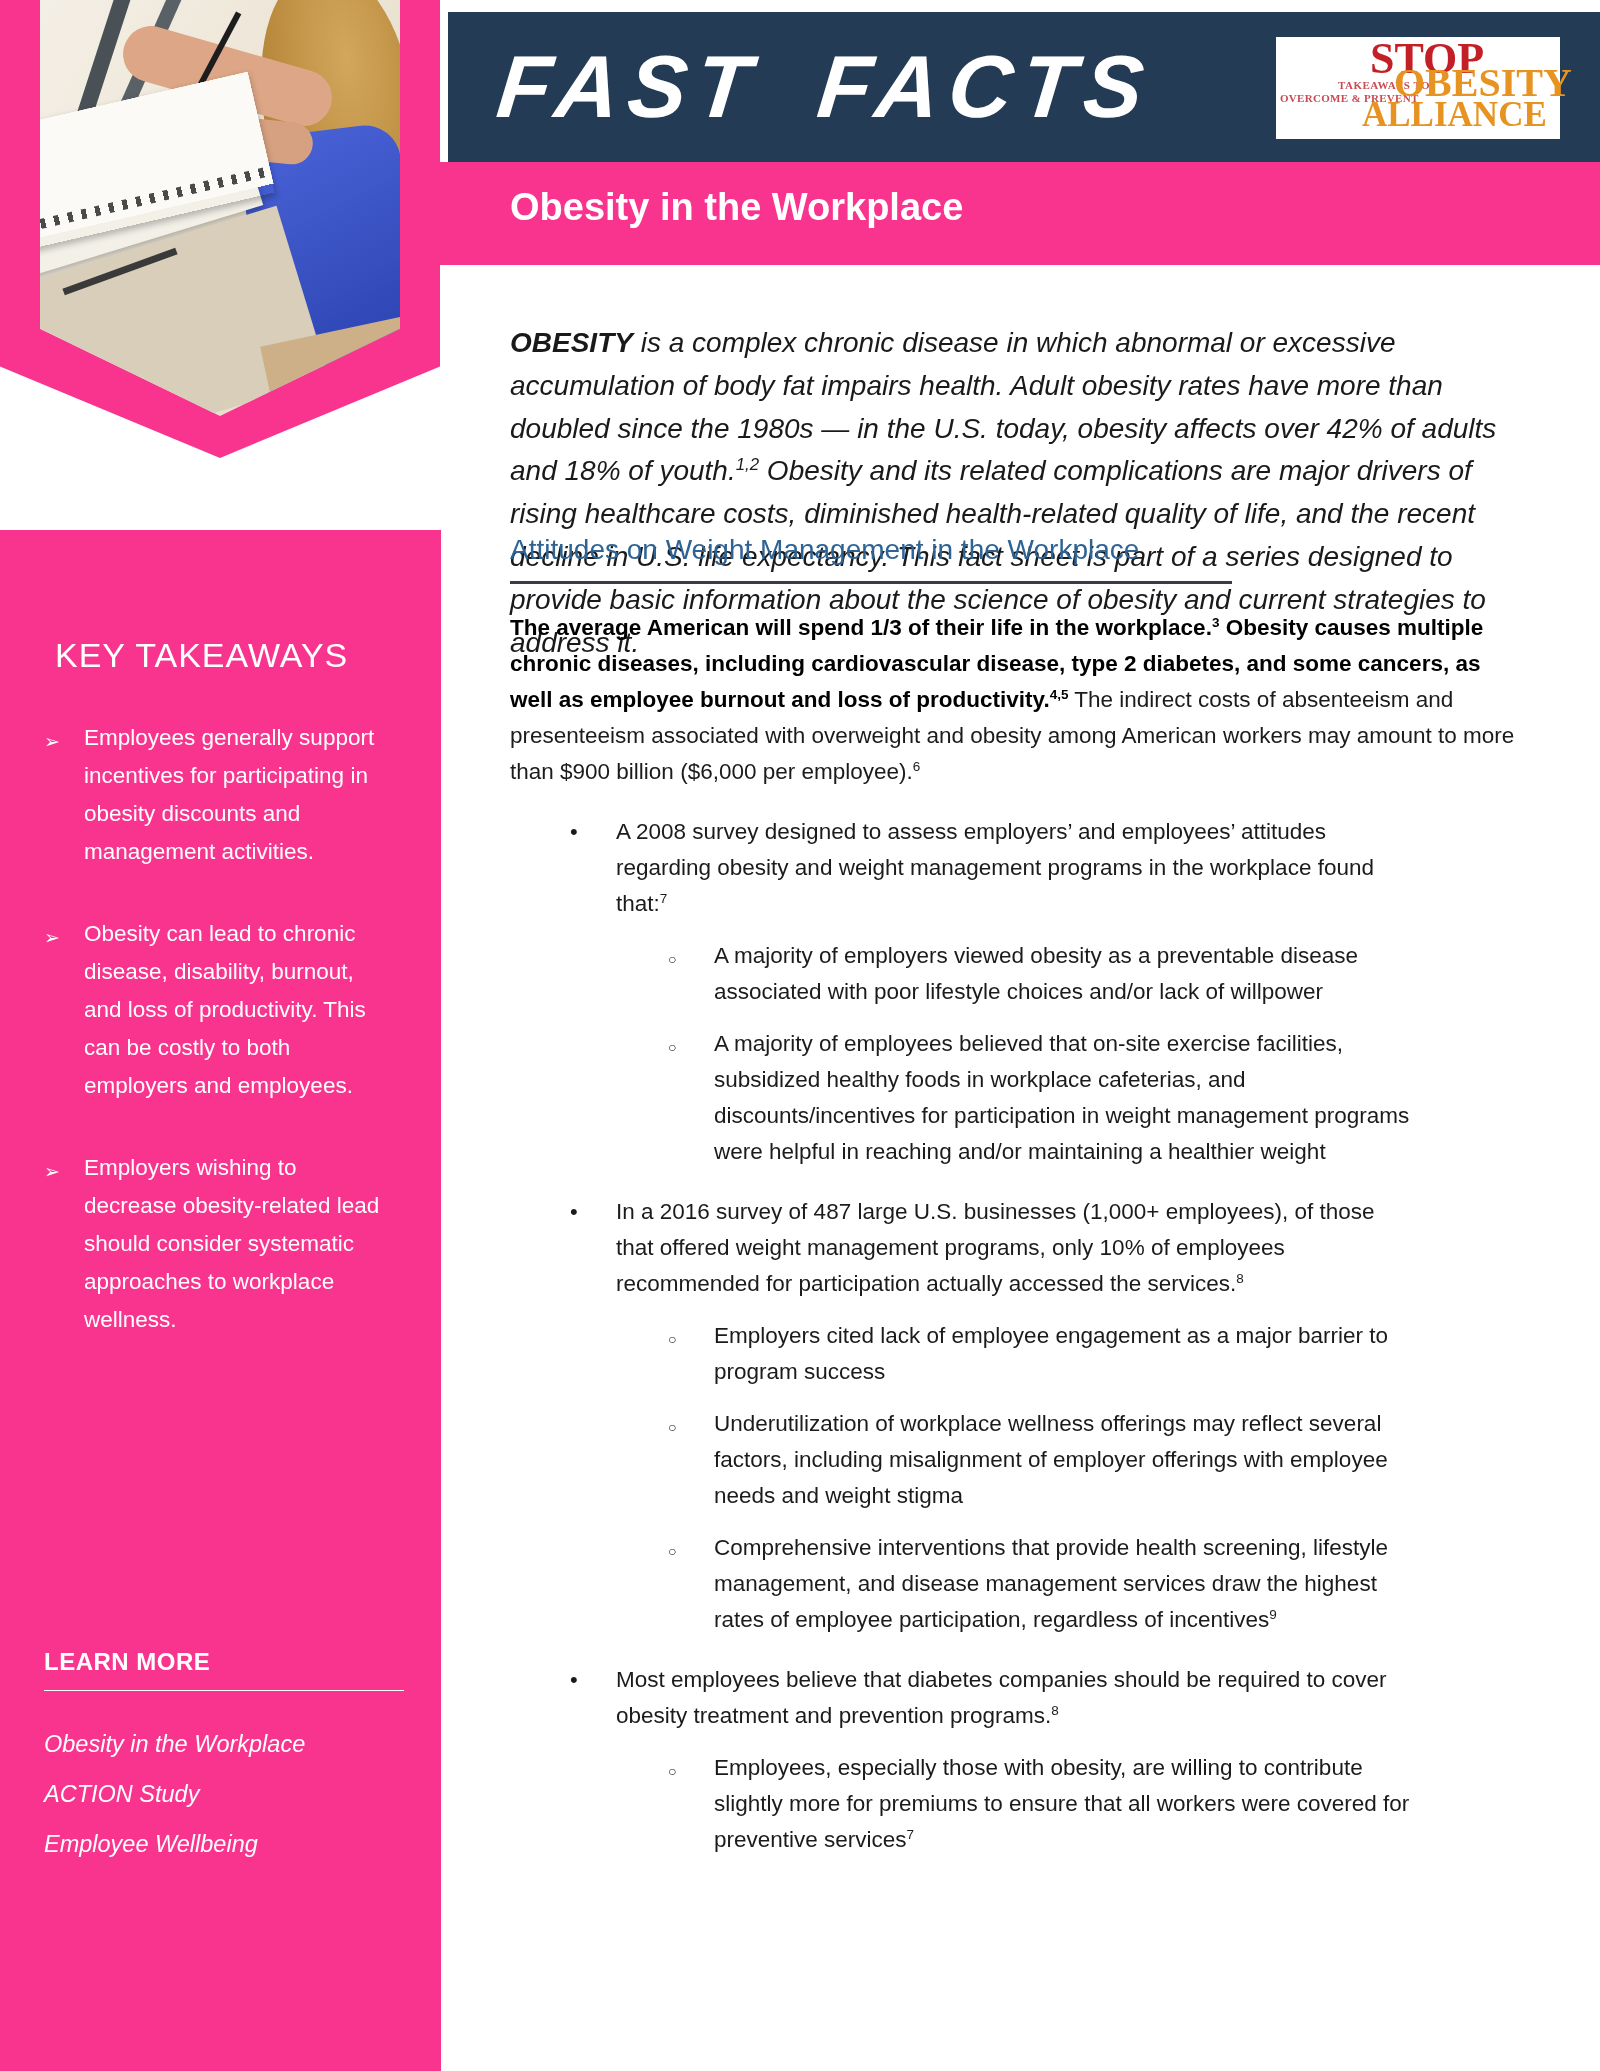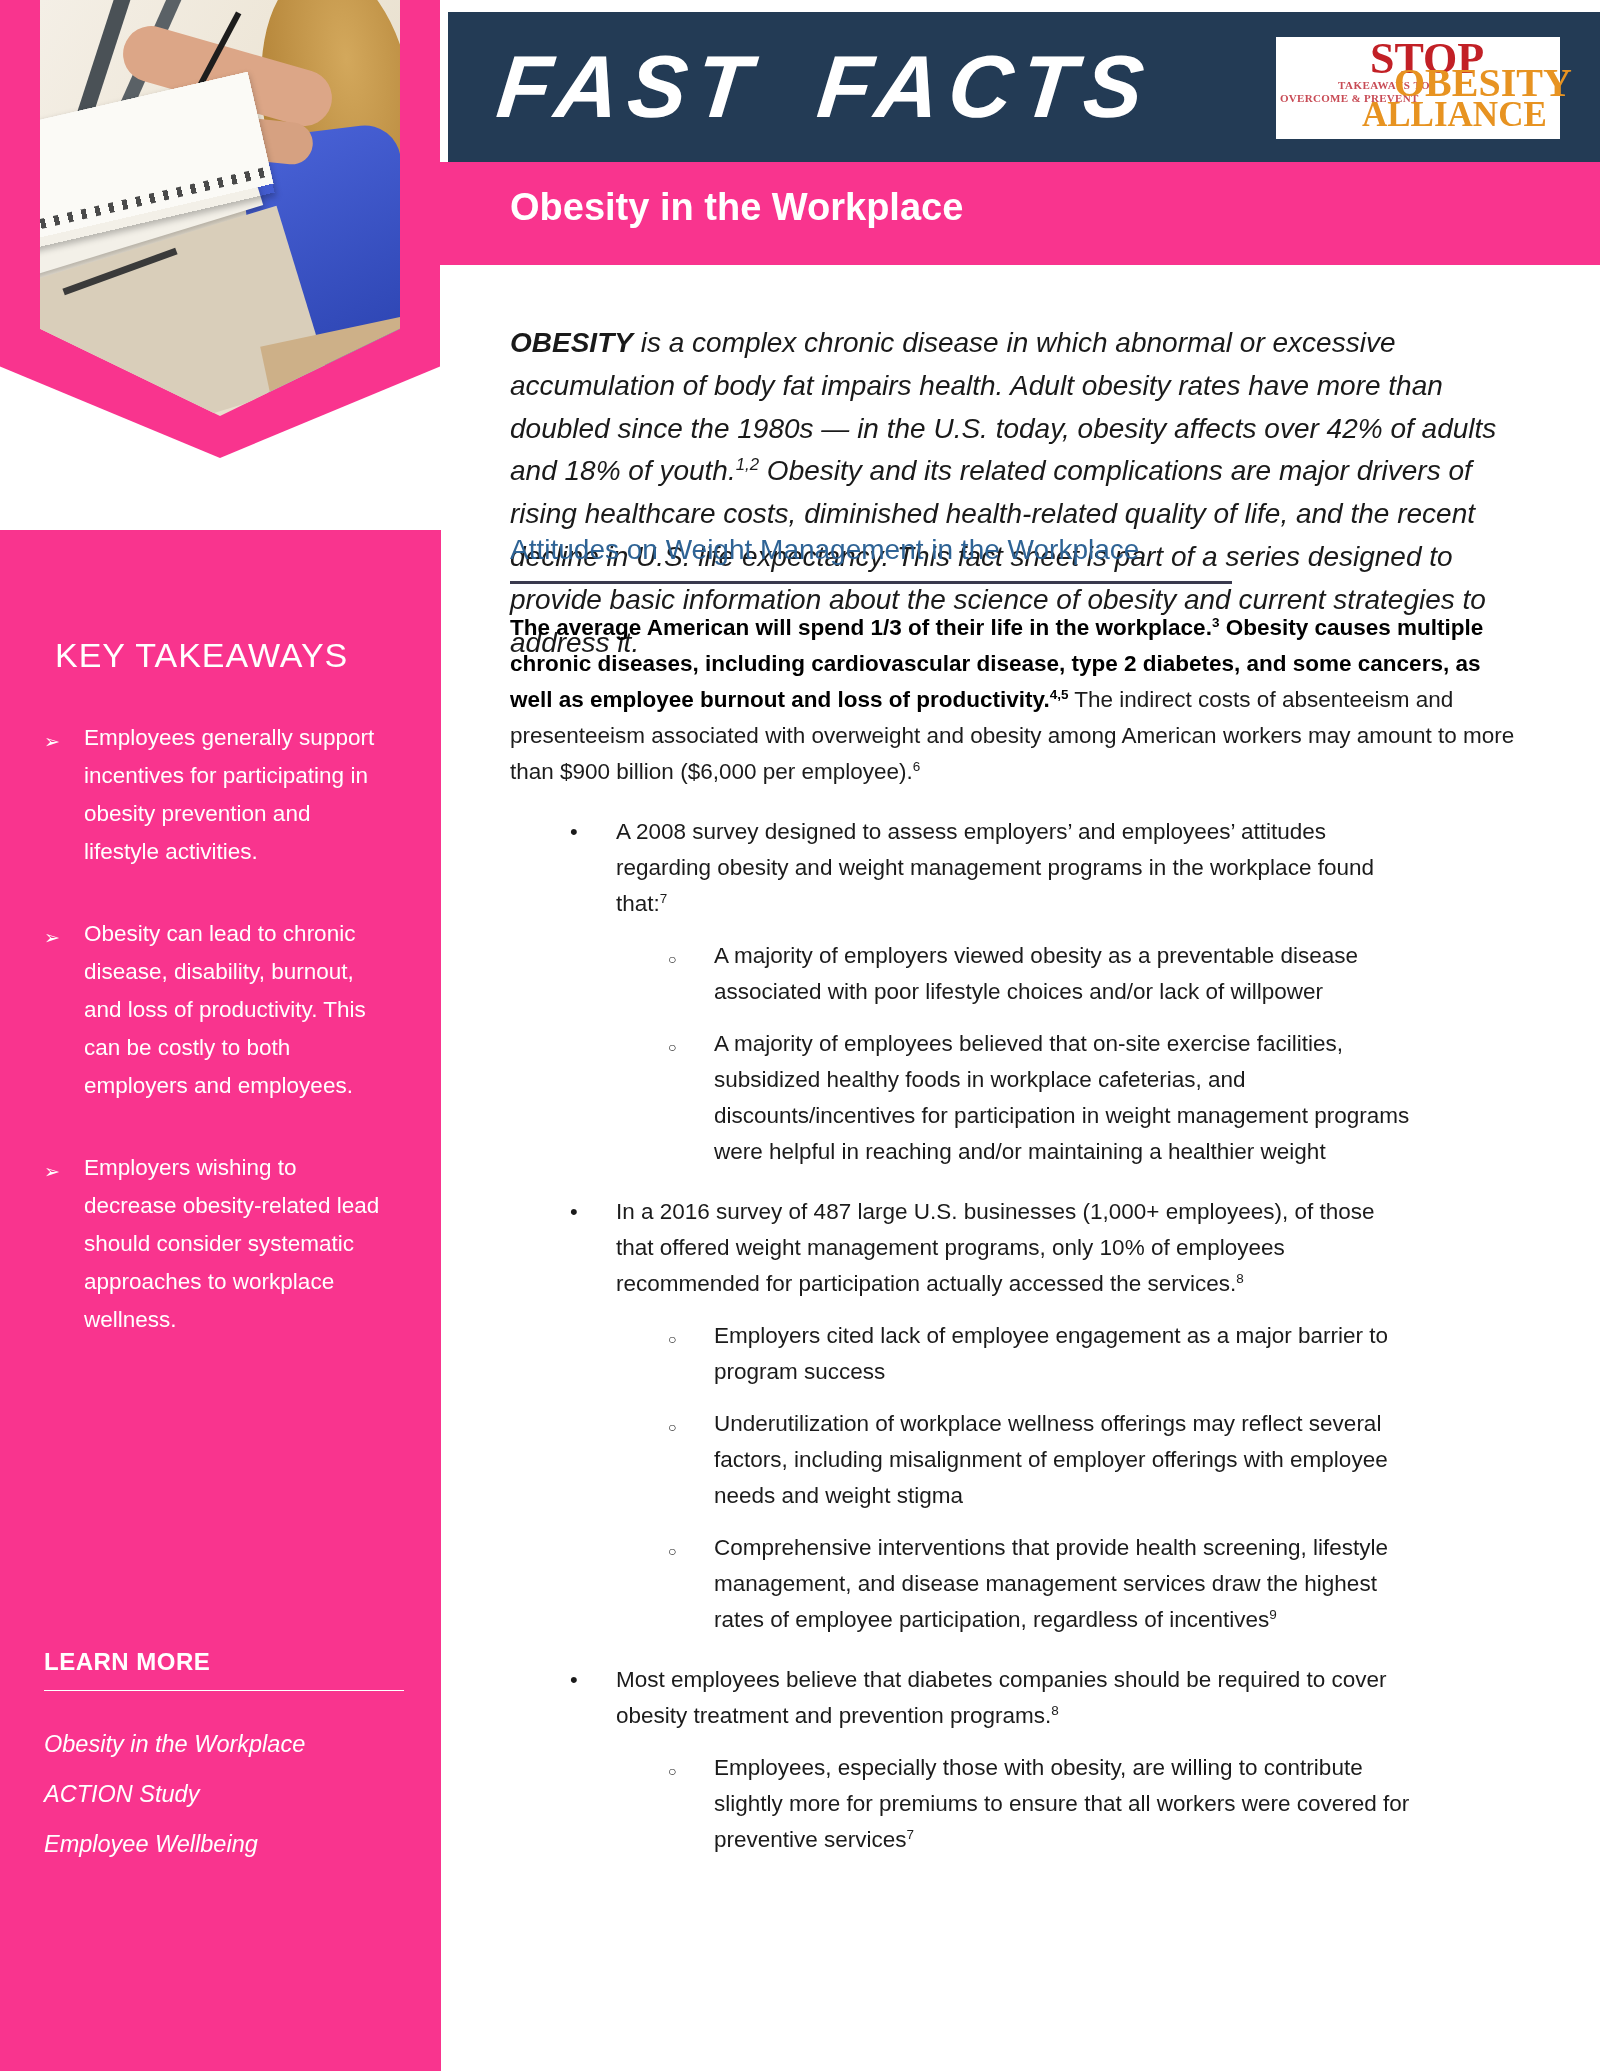--- a/index.html
+++ b/index.html
@@ -127,21 +127,21 @@
     </div>
   </div>
 
   <p class="intro"><span class="b">OBESITY</span><span> is a complex chronic disease in which abnormal or excessive accumulation of body fat impairs health. Adult obesity rates have more than doubled since the 1980s — in the U.S. today, obesity affects over 42% of adults and 18% of youth.</span><sup>1,2</sup><span> Obesity and its related complications are major drivers of rising healthcare costs, diminished health-related quality of life, and the recent decline in U.S. life expectancy. This fact sheet is part of a series designed to provide basic information about the science of obesity and current strategies to address it.</span></p>
 
   <aside class="sidebar">
     <h2 class="tk-title">KEY TAKEAWAYS</h2>
 
     <div class="tk">
       <span class="marker">➢</span>
-      <span>Employees generally support incentives for participating in obesity prevention and lifestyle activities.</span>
+      <span>Employees generally support incentives for participating in obesity discounts and management activities.</span>
     </div>
     <div class="tk">
       <span class="marker">➢</span>
       <span>Obesity can lead to chronic disease, disability, burnout, and loss of productivity. This can be costly to both employers and employees.</span>
     </div>
     <div class="tk">
       <span class="marker">➢</span>
       <span>Employers wishing to decrease obesity-related lead should consider systematic approaches to workplace wellness.</span>
     </div>
 

